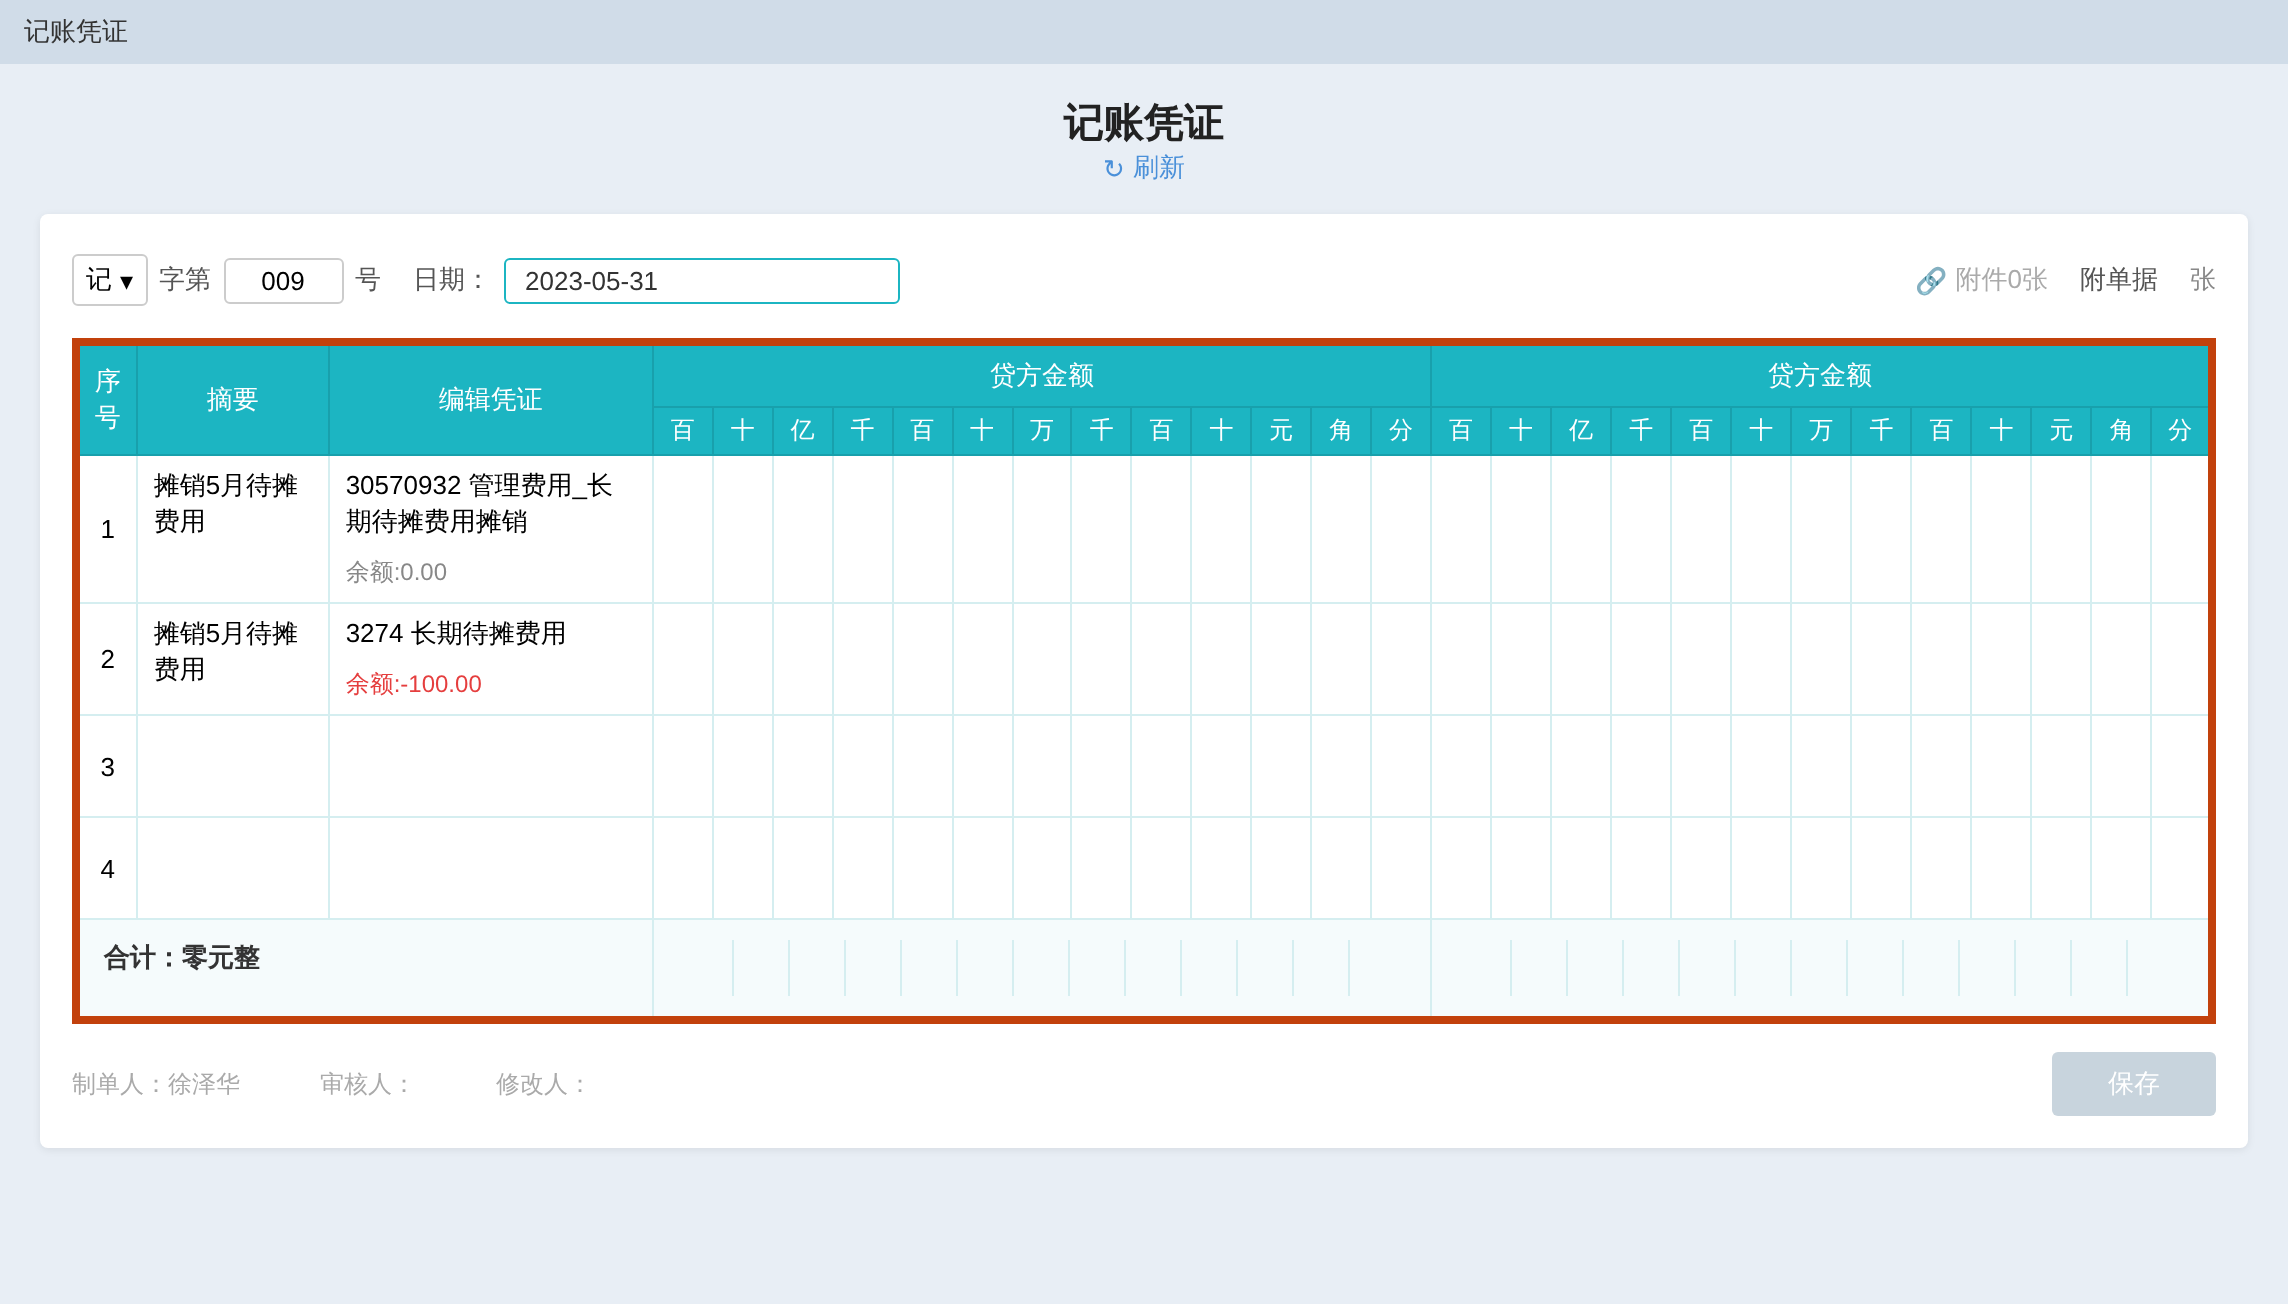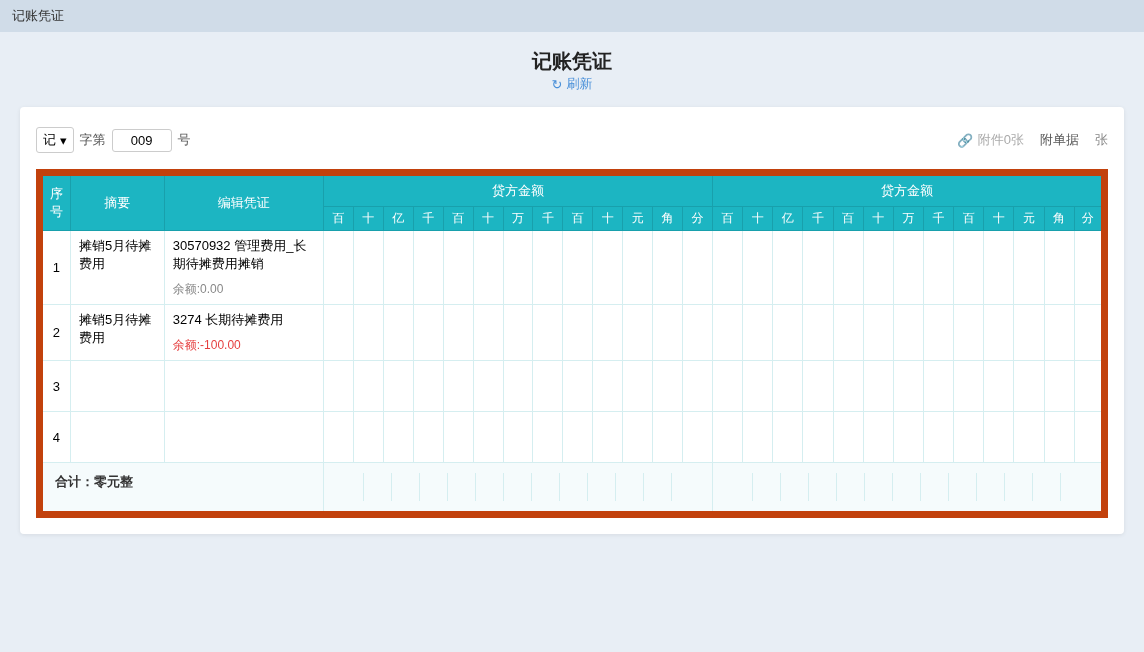--- a/index.html
+++ b/index.html
@@ -106,21 +106,21 @@
       align-items: center;
       gap: 4px;
       color: #aaa;
     }
     .zhang-label { color: #555; }
 
     
     .voucher-table {
       width: 100%;
       border-collapse: collapse;
-      border: 7px solid #c2410c;
+      border: 4px solid #c2410c;
     }
     .voucher-table th {
       background: #1cb5c2;
       color: #fff;
       text-align: center;
       font-weight: normal;
       font-size: 13px;
       border: 1px solid #18a0ac;
       padding: 6px 4px;
     }
@@ -195,20 +195,24 @@
 
     <div class="form-row">
       <div class="form-group">
         <div class="type-select">
           <span>记</span>
           <span>▾</span>
         </div>
         <span class="form-label">字第</span>
         <input class="zi-di-input" value="009" style="">
         <span class="form-label">号</span>
+      </div>
+      <div class="form-group">
+        <span class="form-label">日期：</span>
+        <input class="date-input" value="2023-05-31" style="">
       </div>
       <div class="attachment-area">
         <span class="attachment-link">
           <span>🔗</span>
           <span>附件0张</span>
         </span>
         <span class="zhang-label">附单据</span>
         <span>张</span>
       </div>
     </div>
@@ -431,14 +435,20 @@
                 <div class="amount-cell"></div>
                 <div class="amount-cell"></div>
                 <div class="amount-cell"></div>
                 <div class="amount-cell"></div>
               </div>
           </td>
         </tr>
       </tfoot>
     </table>
 
+    <div class="footer-row">
+      <span>制单人：徐泽华</span>
+      <span>审核人：</span>
+      <span>修改人：</span>
+      <button class="save-btn">保存</button>
+    </div>
   </div>
 </div>
 
 </body></html>

